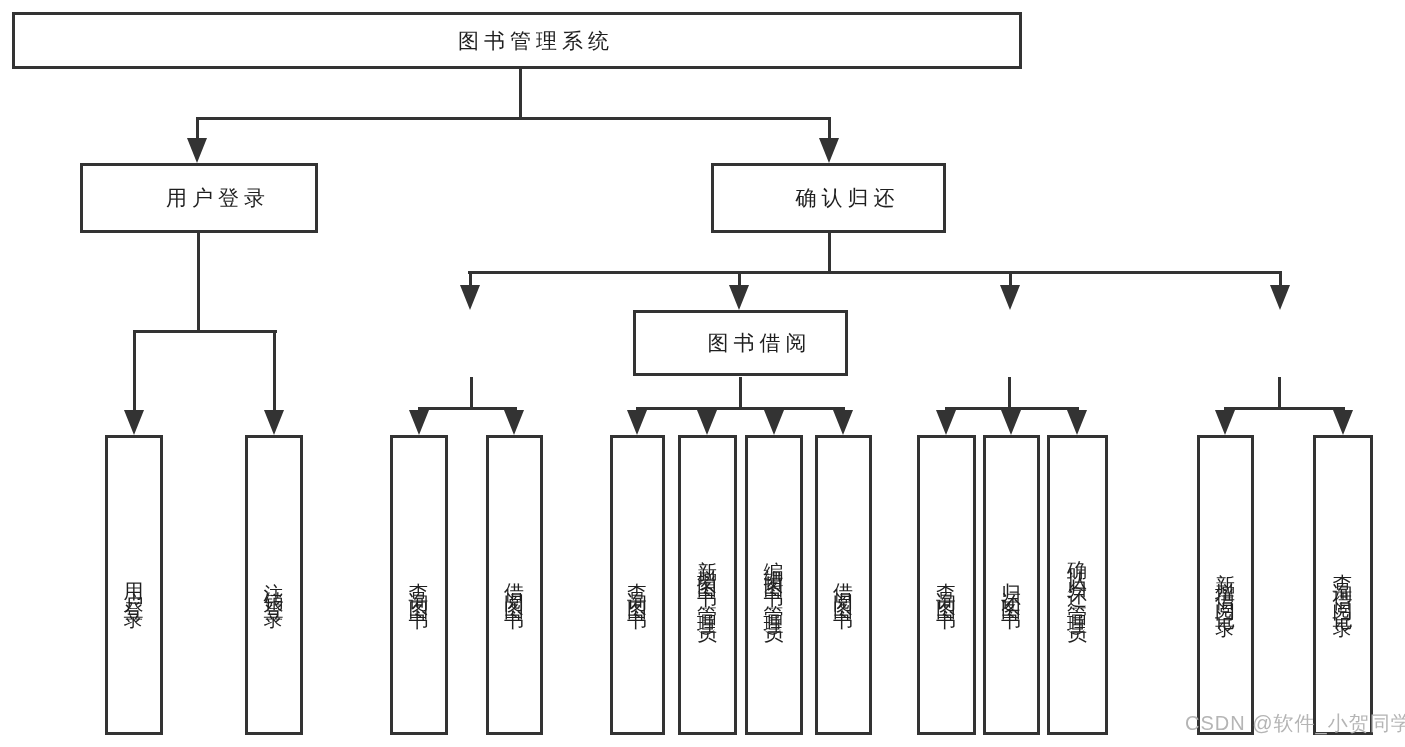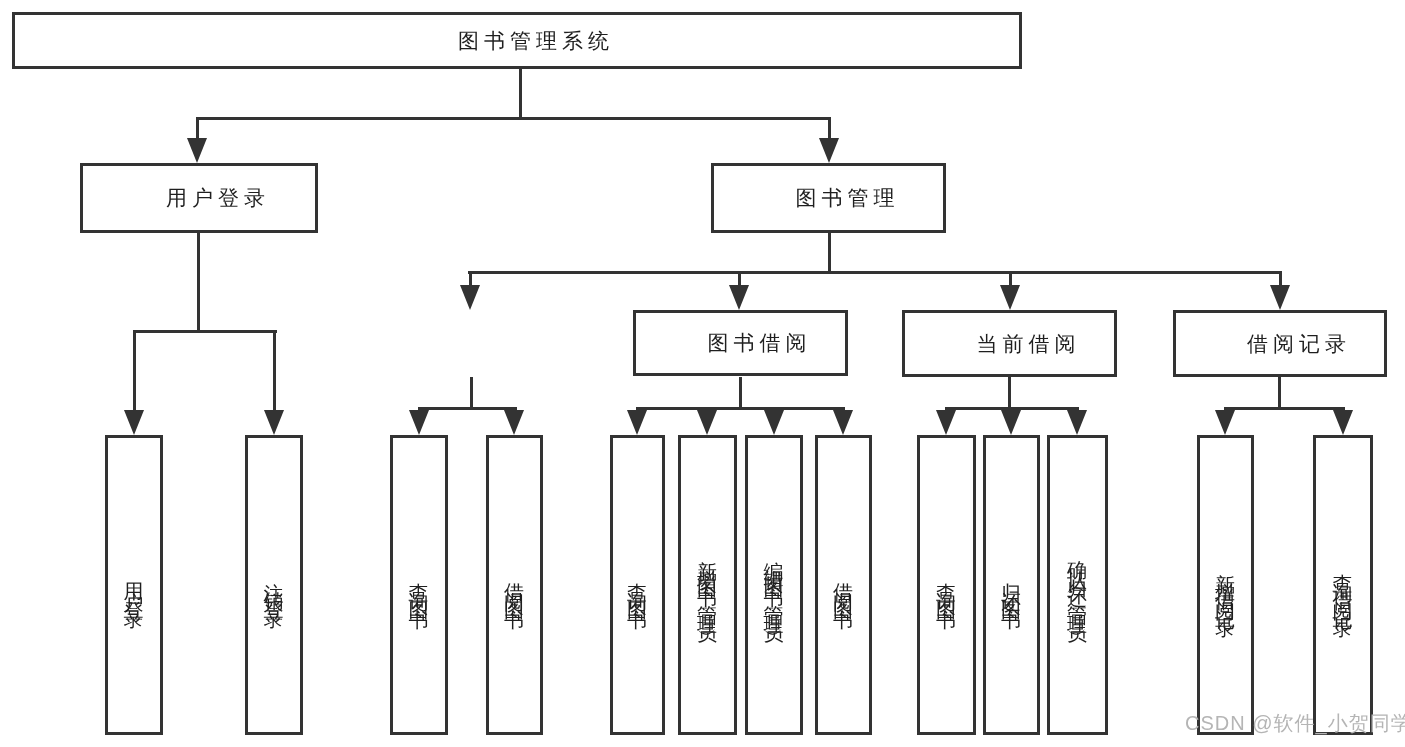--- a/index.html
+++ b/index.html
@@ -70,43 +70,41 @@
   <div class="box" style="left:12px;top:12px;width:1010px;height:57px">图书管理系统</div>
 
   <div class="vline" style="left:519px;top:69px;height:50px"></div>
   <div class="hline" style="left:196px;top:117px;width:635px"></div>
   <div class="vline" style="left:196px;top:117px;height:26px"></div>
   <div class="vline" style="left:828px;top:117px;height:26px"></div>
   <div class="arrow" style="left:187px;top:138px"></div>
   <div class="arrow" style="left:819px;top:138px"></div>
 
   <div class="box" style="left:80px;top:163px;width:238px;height:70px">用户登录</div>
-  <div class="box" style="left:711px;top:163px;width:235px;height:70px">图书管理</div>
+  <div class="box" style="left:711px;top:163px;width:235px;height:70px">确认归还</div>
 
   <div class="vline" style="left:197px;top:233px;height:99px"></div>
   <div class="hline" style="left:133px;top:330px;width:144px"></div>
   <div class="vline" style="left:133px;top:330px;height:84px"></div>
   <div class="vline" style="left:273px;top:330px;height:84px"></div>
   <div class="arrow" style="left:124px;top:410px"></div>
   <div class="arrow" style="left:264px;top:410px"></div>
 
   <div class="vline" style="left:828px;top:233px;height:40px"></div>
   <div class="hline" style="left:468px;top:271px;width:814px"></div>
   <div class="vline" style="left:469px;top:271px;height:17px"></div>
   <div class="vline" style="left:738px;top:271px;height:17px"></div>
   <div class="vline" style="left:1009px;top:271px;height:17px"></div>
   <div class="vline" style="left:1279px;top:271px;height:17px"></div>
   <div class="arrow" style="left:460px;top:285px"></div>
   <div class="arrow" style="left:729px;top:285px"></div>
   <div class="arrow" style="left:1000px;top:285px"></div>
   <div class="arrow" style="left:1270px;top:285px"></div>
 
   <div class="box" style="left:633px;top:310px;width:215px;height:66px">图书借阅</div>
-  <div class="box" style="left:902px;top:310px;width:215px;height:67px">当前借阅</div>
-  <div class="box" style="left:1173px;top:310px;width:214px;height:67px">借阅记录</div>
 
   <div class="vline" style="left:470px;top:377px;height:33px"></div>
   <div class="hline" style="left:418px;top:407px;width:99px"></div>
   <div class="arrow" style="left:409px;top:410px"></div>
   <div class="arrow" style="left:504px;top:410px"></div>
 
   <div class="vline" style="left:739px;top:377px;height:33px"></div>
   <div class="hline" style="left:636px;top:407px;width:209px"></div>
   <div class="arrow" style="left:627px;top:410px"></div>
   <div class="arrow" style="left:697px;top:410px"></div>

